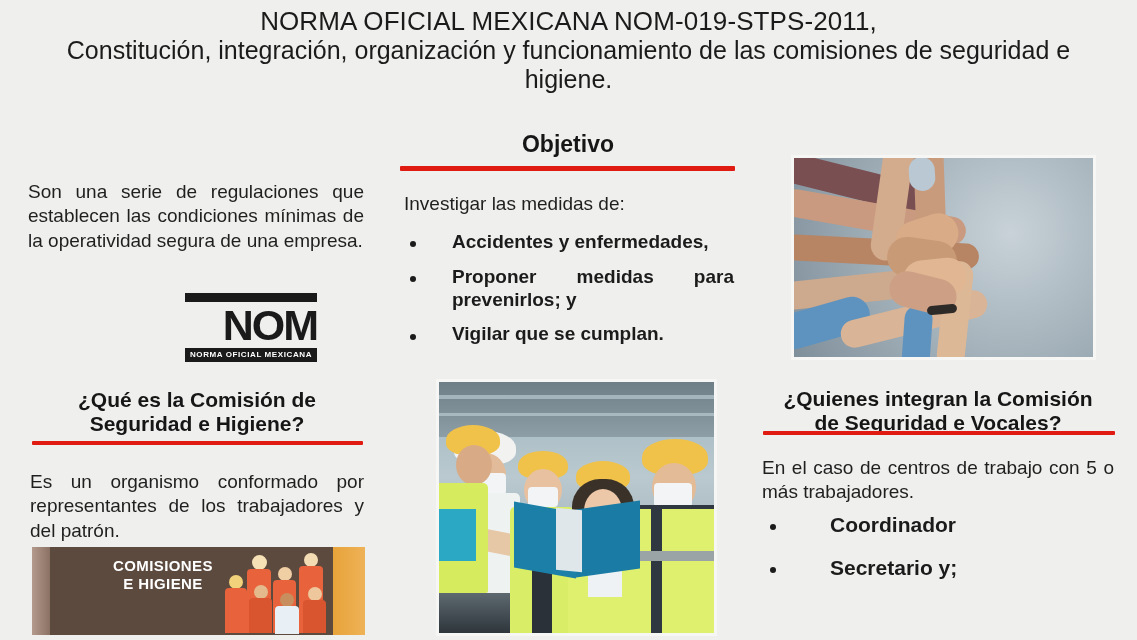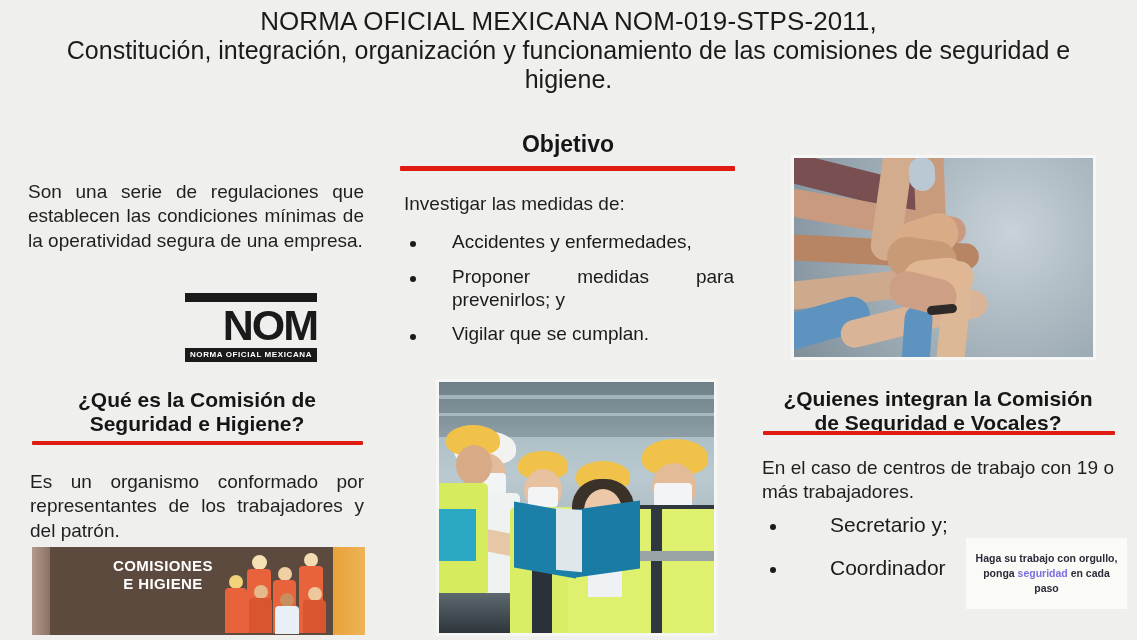--- a/index.html
+++ b/index.html
@@ -31,21 +31,21 @@
   .redline{position:absolute;background:#e01b12;border-radius:1px;}
 
   
   .body-text{
     position:absolute;text-align:justify;text-justify:inter-word;
     line-height:1.28;color:#1f1f1f;
   }
   .body-text.lead{text-align:left;}
 
   
-  .bul{position:absolute;}
+  .bul{position:absolute;font-weight:bold;}
   .bul .row{position:relative;margin-bottom:12px;}
   .bul .dot{
     position:absolute;left:0;top:.55em;width:6px;height:6px;
     background:#1b1b1b;border-radius:50%;
   }
   .bul .txt{display:block;text-align:justify;line-height:1.2;}
 
   
   .nom-logo{position:absolute;left:185px;top:293px;width:132px;}
   .nom-bar-top{height:9px;background:#1a1a1a;width:100%;}
@@ -276,30 +276,27 @@
 
     <div class="fr"></div>
   </div>
 
   <div class="heading" style="left:760px;top:387px;width:356px;font-size:21px;">
     <div>¿Quienes integran la Comisión</div>
     <div>de Seguridad e Vocales?</div>
   </div>
   <div class="redline" style="left:763px;top:431px;width:352px;height:4px;"></div>
 
-  <div class="body-text" style="left:762px;top:456px;width:352px;font-size:19px;">En el caso de centros de trabajo con 19 o más trabajadores.</div>
+  <div class="body-text" style="left:762px;top:456px;width:352px;font-size:19px;">En el caso de centros de trabajo con 5 o más trabajadores.</div>
 
   <div class="bul" style="left:770px;top:512px;width:300px;font-size:21px;">
     <div class="row" style="margin-bottom:18px;">
       <span class="dot"></span>
+      <span class="txt" style="padding-left:60px;text-align:left;">Coordinador</span>
+    </div>
+    <div class="row" style="margin-bottom:18px;">
+      <span class="dot"></span>
       <span class="txt" style="padding-left:60px;text-align:left;">Secretario y;</span>
     </div>
-    <div class="row" style="margin-bottom:18px;">
-      <span class="dot"></span>
-      <span class="txt" style="padding-left:60px;text-align:left;">Coordinador</span>
-    </div>
-  </div>
-
-  <div id="safety-card">
-    <div class="sc-text"><span>Haga su trabajo con orgullo, ponga </span><span class="hi">seguridad</span><span> en cada paso</span></div>
-  </div>
+  </div>
+
 
 </div>
 
 </body></html>

